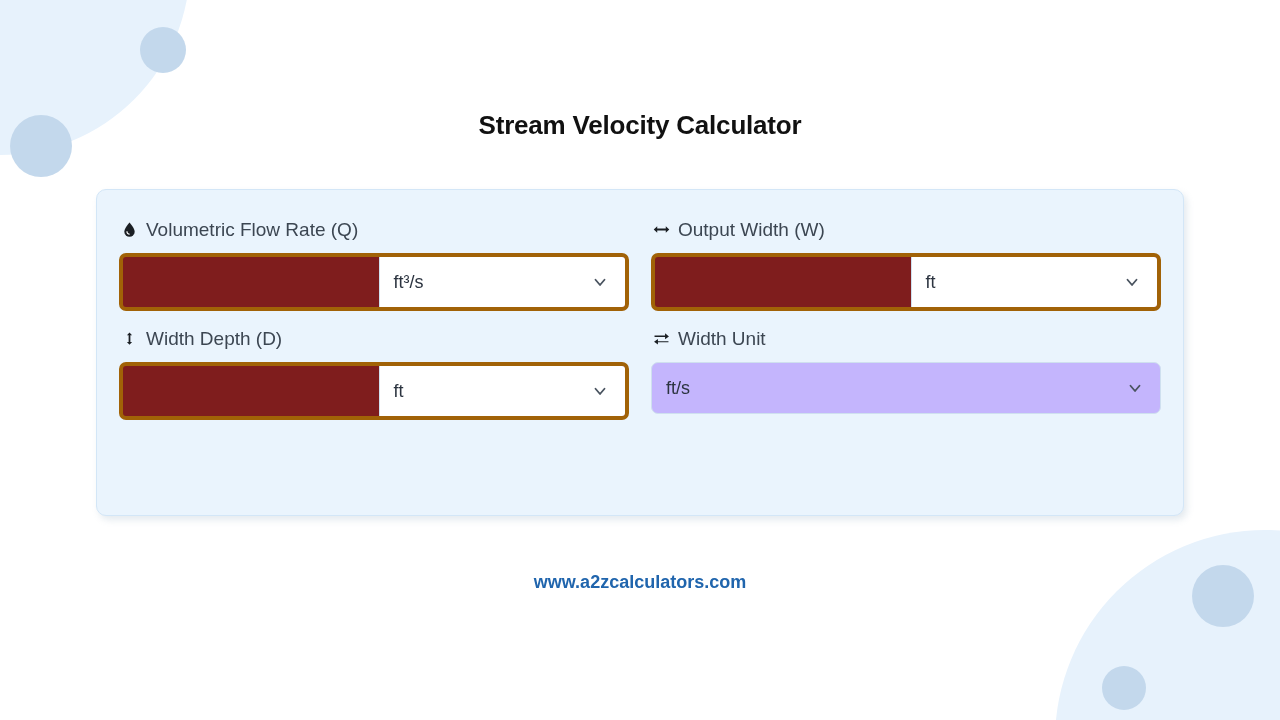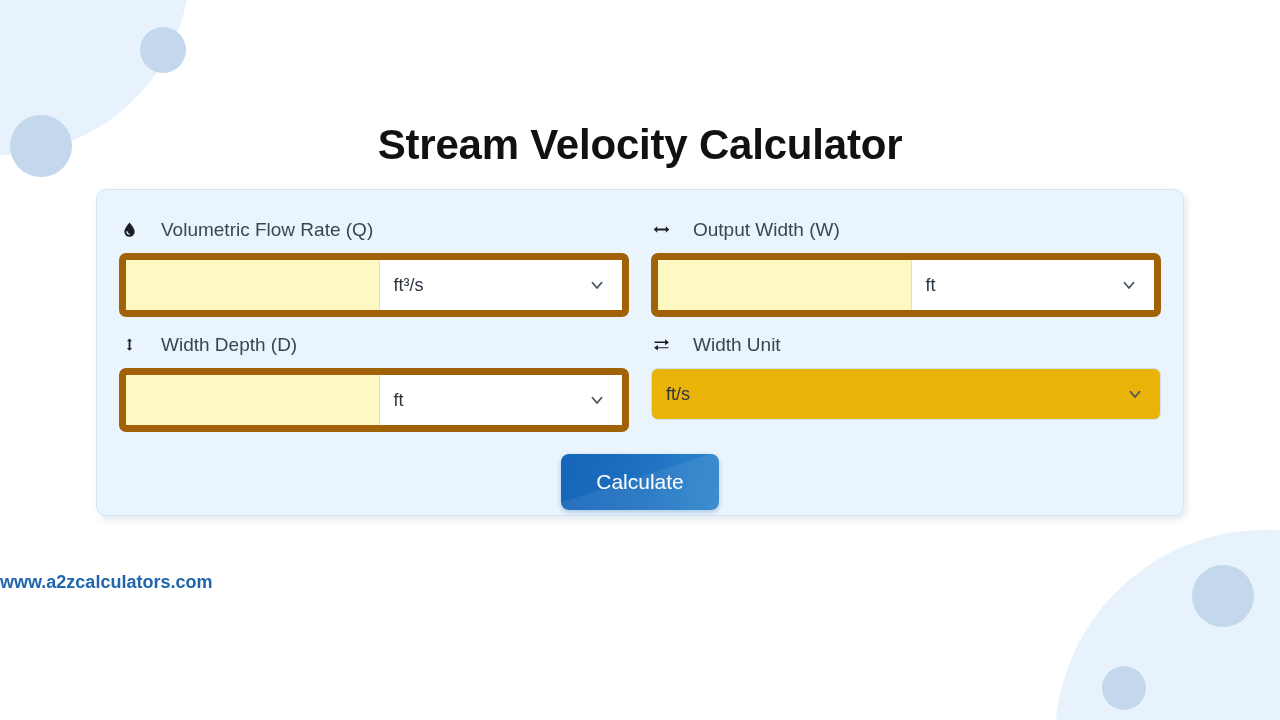--- a/index.html
+++ b/index.html
@@ -55,21 +55,21 @@
     z-index: 2;
     width: 1280px;
     height: 720px;
   }
   .page-title {
     position: absolute;
     top: 93px;
     left: 0;
     width: 1280px;
     text-align: center;
-    font-size: 42px;
+    font-size: 26px;
     font-weight: bold;
     color: #111111;
     letter-spacing: -0.2px;
   }
 
   .card {
     position: absolute;
     left: 96px;
     top: 189px;
     width: 1088px;
@@ -87,21 +87,21 @@
     grid-template-columns: 1fr 1fr;
     column-gap: 22px;
     row-gap: 0px;
   }
 
   .field { padding-bottom: 10px; }
 
   .field-label {
     display: flex;
     align-items: center;
-    gap: 22px;
+    gap: 7px;
     font-size: 19px;
     color: #3c4652;
     height: 34px;
     margin-bottom: 7px;
   }
   .field-label .label-text { line-height: 1; }
 
   .icon {
     display: inline-flex;
     align-items: center;
@@ -109,22 +109,22 @@
     width: 20px;
     height: 20px;
     flex: none;
   }
   .icon svg { display: block; }
 
   
   .control-row {
     display: flex;
     height: 50px;
-    background: #fef9c3;
-    border: 7px solid #a16207;
+    background: #7f1d1d;
+    border: 4px solid #a16207;
     border-radius: 7px;
     overflow: hidden;
     padding-left: 12px;
   }
   .text-input {
     flex: 1 1 0;
     min-width: 0;
     border: 0;
     outline: none;
     background: transparent;
@@ -143,21 +143,21 @@
     min-width: 0;
     display: flex;
     align-items: center;
     justify-content: space-between;
     padding: 0 16px 0 14px;
     background: #ffffff;
     cursor: pointer;
   }
   .select-full {
     height: 50px;
-    background: #eab308;
+    background: #c4b5fd;
     border: 1px solid #cfe0ef;
     border-radius: 7px;
     display: flex;
     align-items: center;
     justify-content: space-between;
     padding: 0 16px 0 14px;
     cursor: pointer;
   }
   .select-value {
     font-size: 18px;
@@ -196,20 +196,21 @@
     transform: rotate(-18deg);
     pointer-events: none;
   }
   .calc-label { position: relative; z-index: 1; }
 
   .footer-link {
     position: absolute;
     top: 572px;
     left: 0;
     width: 1280px;
+    text-align: center;
     font-size: 18px;
     font-weight: bold;
     color: #2065ad;
     text-decoration: none;
   }
 </style>
 </head>
 <body>
 
 <div class="bg-layer">
@@ -313,22 +314,17 @@
           <span class="chevron">
             <svg viewBox="0 0 24 24" width="18" height="18" fill="none" stroke="currentColor" stroke-width="2.4" stroke-linecap="round" stroke-linejoin="round">
                 <polyline points="6 9 12 16 18 9"></polyline>
               </svg>
           </span>
         </div>
       </div>
 
     </div>
 
-    <div class="calc-wrap">
-      <button class="calc-btn">
-        <span class="calc-label">Calculate</span>
-      </button>
-    </div>
   </div>
 
   <a class="footer-link" href="#">www.a2zcalculators.com</a>
 
 </div>
 
 </body></html>

